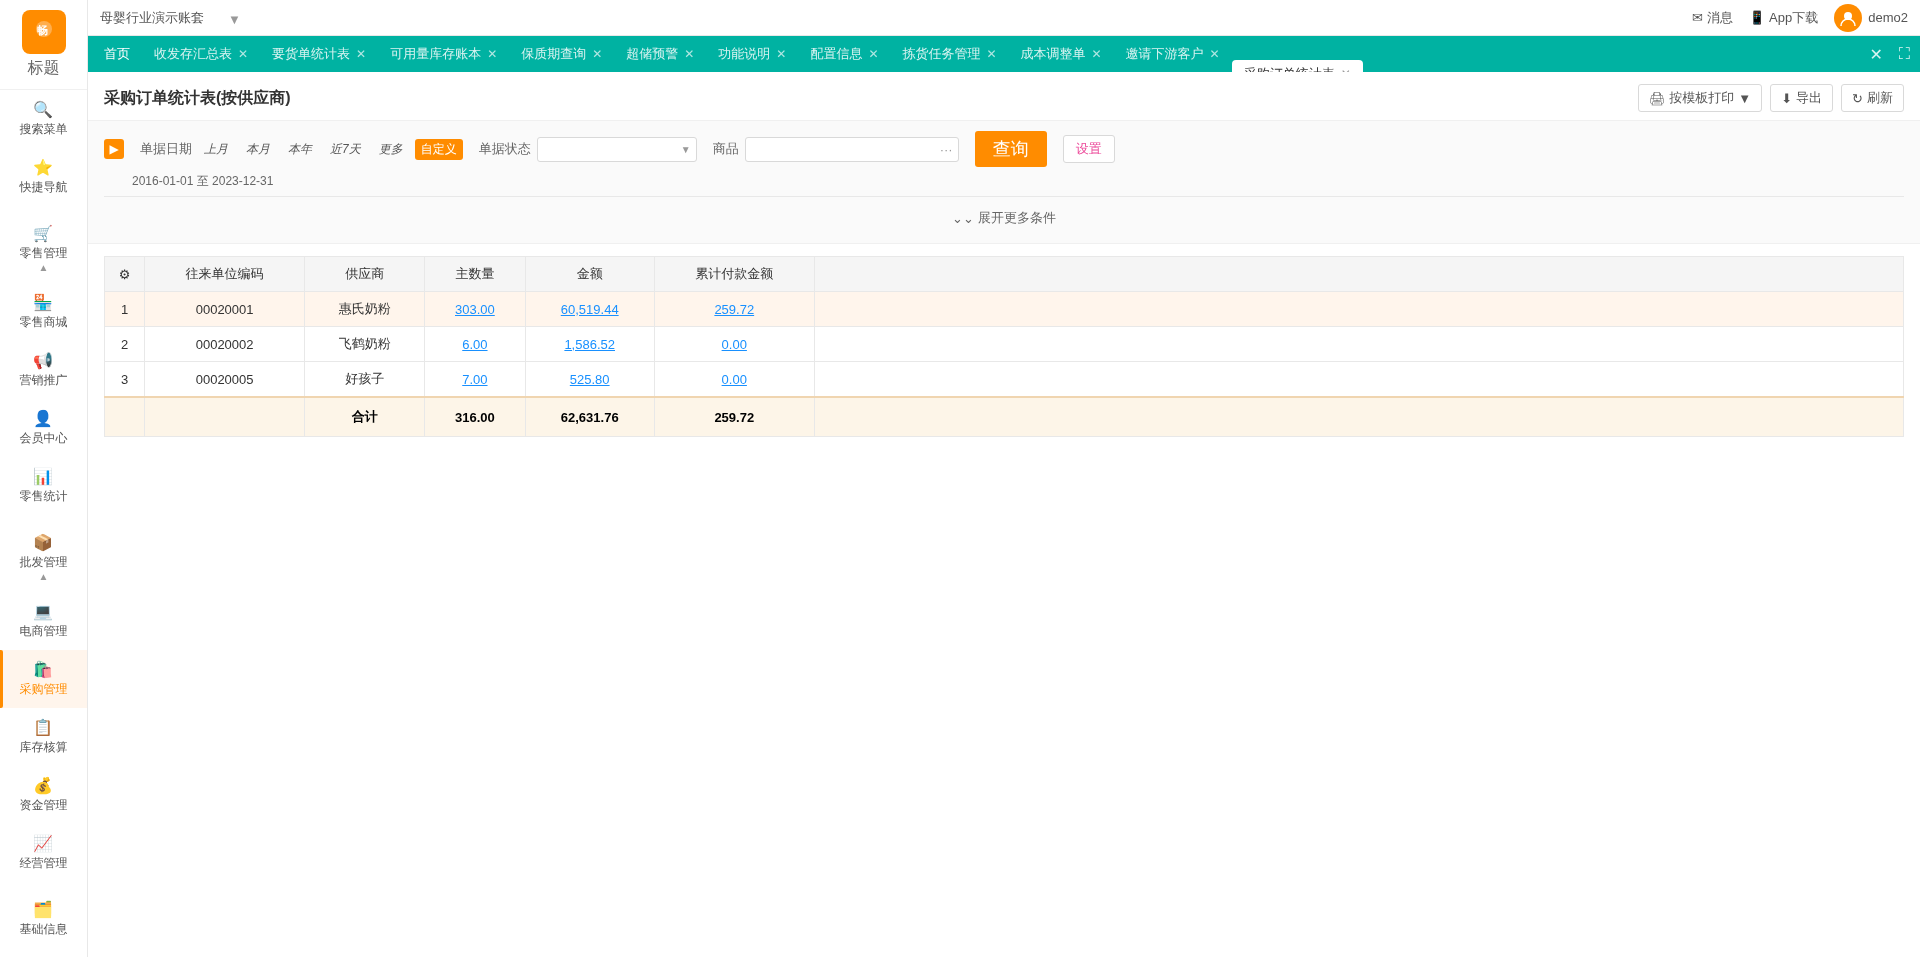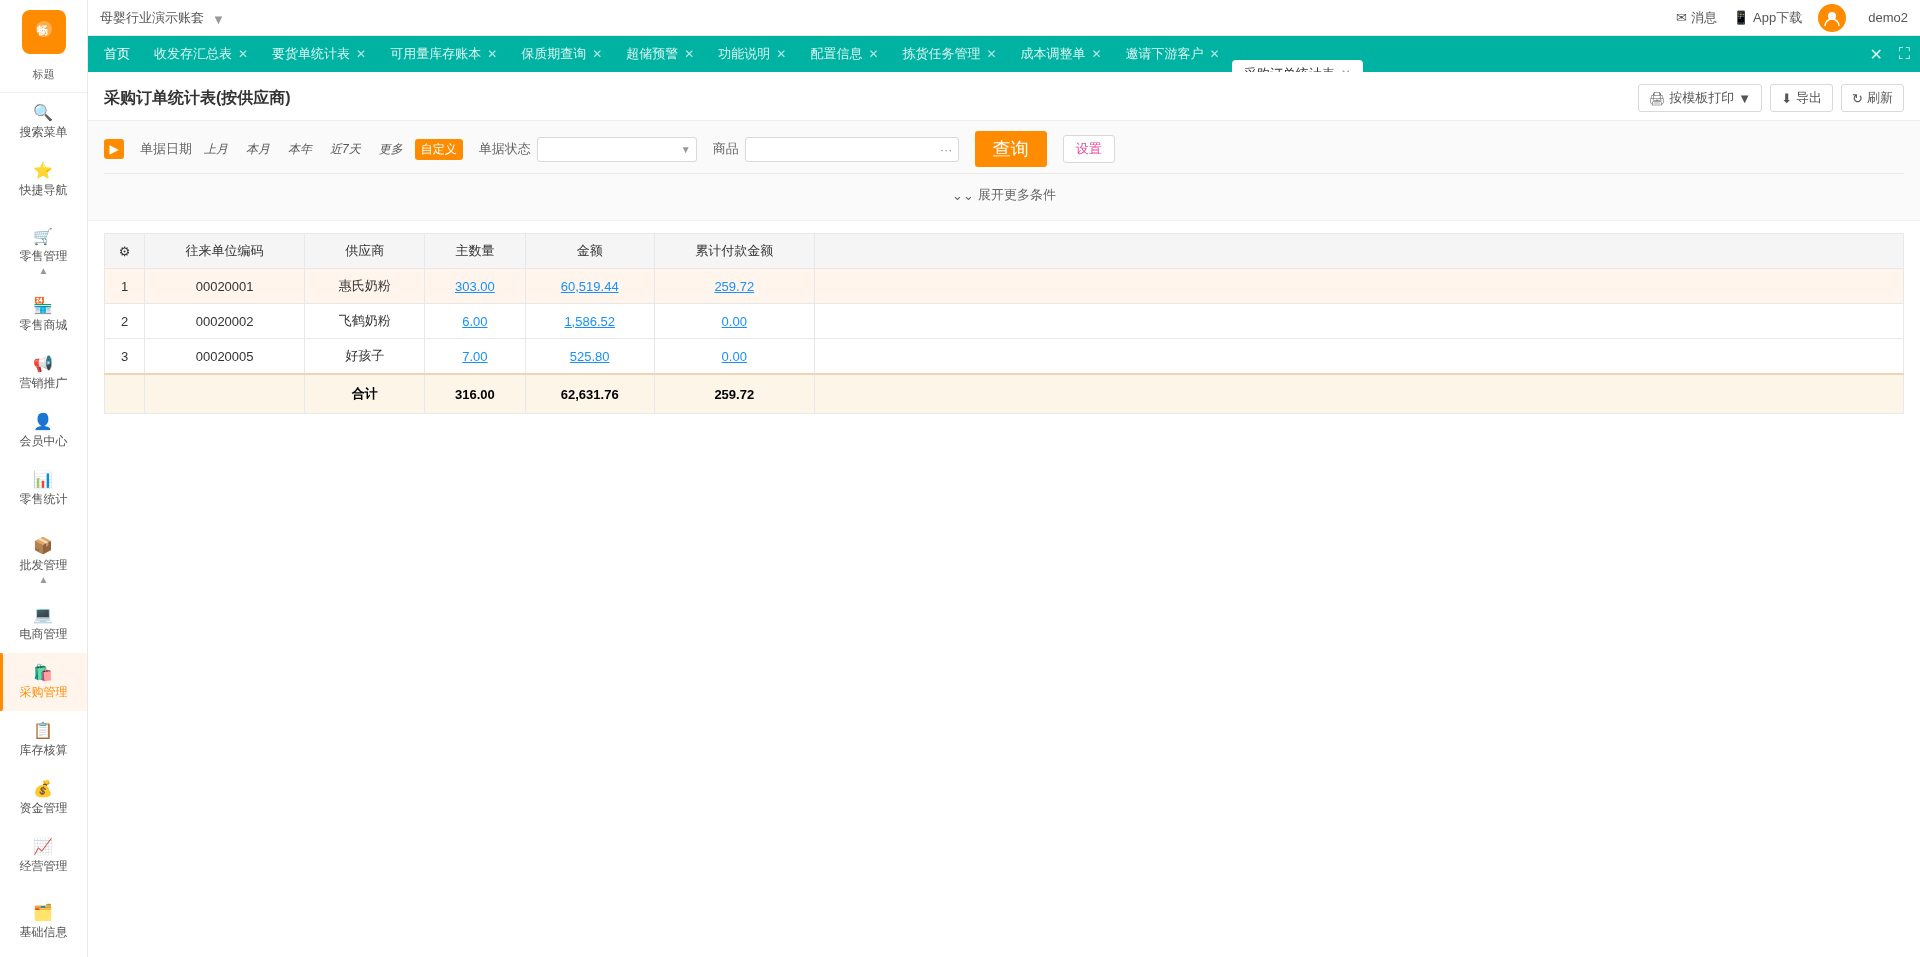--- a/index.html
+++ b/index.html
@@ -2,34 +2,34 @@
 <html><head>
   <meta charset="utf-8">
   <style>
     * { box-sizing: border-box; margin: 0; padding: 0; }
     body { font-family: "Microsoft YaHei", "PingFang SC", sans-serif; font-size: 13px; background: #f5f5f5; display: flex; height: 957px; overflow: hidden; }
 
     
     .sidebar { width: 88px; background: #fff; border-right: 1px solid #e8e8e8; display: flex; flex-direction: column; align-items: center; flex-shrink: 0; height: 100%; overflow-y: auto; }
     .sidebar-logo { width: 100%; padding: 10px 8px; display: flex; flex-direction: column; align-items: center; border-bottom: 1px solid #f0f0f0; }
     .logo-icon { width: 44px; height: 44px; background: #ff8c00; border-radius: 8px; display: flex; align-items: center; justify-content: center; color: #fff; font-size: 20px; font-weight: bold; }
-    .logo-text { font-size: 11px; color: #666; margin-top: 13px; }
+    .logo-text { font-size: 16px; color: #666; margin-top: 4px; }
     .sidebar-nav-item { display: flex; flex-direction: column; align-items: center; padding: 10px 4px; cursor: pointer; color: #555; font-size: 12px; width: 100%; text-align: center; position: relative; }
     .sidebar-nav-item.active { color: #ff8c00; background: #fff5ec; }
     .sidebar-nav-item.active::left { border-left: 3px solid #ff8c00; }
     .sidebar-nav-divider { width: 80%; height: 1px; background: #f0f0f0; margin: 4px auto; }
     .nav-icon { font-size: 16px; margin-bottom: 2px; }
     .expand-arrow { font-size: 10px; color: #999; }
 
     
     .main-area { flex: 1; display: flex; flex-direction: column; overflow: hidden; }
 
     
     .topbar { height: 36px; background: #fff; border-bottom: 1px solid #e8e8e8; display: flex; align-items: center; padding: 0 12px; justify-content: space-between; flex-shrink: 0; }
-    .topbar-left { display: flex; align-items: flex-end; gap: 8px; color: #555; font-size: 13px; }
+    .topbar-left { display: flex; align-items: flex-end; gap: 24px; color: #555; font-size: 13px; }
     .topbar-right { display: flex; align-items: center; gap: 16px; }
     .topbar-btn { display: flex; align-items: center; gap: 4px; color: #555; font-size: 13px; cursor: pointer; }
     .user-avatar { width: 28px; height: 28px; border-radius: 50%; background: #ff8c00; display: flex; align-items: center; justify-content: center; color: #fff; font-size: 12px; }
 
     
     .tabbar { height: 36px; background: #00b2a2; display: flex; align-items: center; flex-shrink: 0; overflow-x: auto; padding: 0 4px; }
     .tabbar::-webkit-scrollbar { height: 3px; }
     .tab-item { display: flex; align-items: center; padding: 0 12px; height: 28px; border-radius: 4px 4px 0 0; font-size: 13px; cursor: pointer; white-space: nowrap; color: rgba(255,255,255,0.85); flex-shrink: 0; }
     .tab-item.active { background: #fff; color: #333; border-radius: 4px 4px 0 0; margin-top: 40px; }
     .tab-item.home { background: transparent; color: #fff; font-size: 13px; }
@@ -176,21 +176,21 @@
     </div>
     <div class="topbar-right">
       <div class="topbar-btn">
         <span>✉</span>
         <span>消息</span>
       </div>
       <div class="topbar-btn">
         <span>📱</span>
         <span>App下载</span>
       </div>
-      <div class="topbar-btn" style="display:flex;gap:22px;">
+      <div class="topbar-btn" style="display:flex;gap:6px;">
         <div class="user-avatar">
           <svg width="18" height="18" viewBox="0 0 18 18">
               <circle cx="9" cy="7" r="4" fill="#fff"></circle>
               <path d="M2 17c0-3.866 3.134-7 7-7s7 3.134 7 7" stroke="#fff" stroke-width="1.5" fill="none"></path>
             </svg>
         </div>
         <span>demo2</span>
       </div>
     </div>
   </div>
@@ -299,20 +299,25 @@
           <div class="filter-input-wrapper">
             <input type="text" class="filter-input" value="" style="">
             <span class="dots">···</span>
           </div>
         </div>
 
         <button class="btn-query">查询</button>
         <button class="btn-settings">设置</button>
       </div>
 
+      <div style="margin-top:6px; margin-left:28px; font-size:12px; color:#666;">
+        <span>2016-01-01</span>
+        <span> 至 </span>
+        <span>2023-12-31</span>
+      </div>
 
       <div style="text-align:center; margin-top:6px; border-top:1px solid #e8e8e8; padding-top:6px;">
         <span class="expand-more">
           <span>⌄⌄</span>
           <span>展开更多条件</span>
         </span>
       </div>
     </div>
 
     <div class="table-area">

